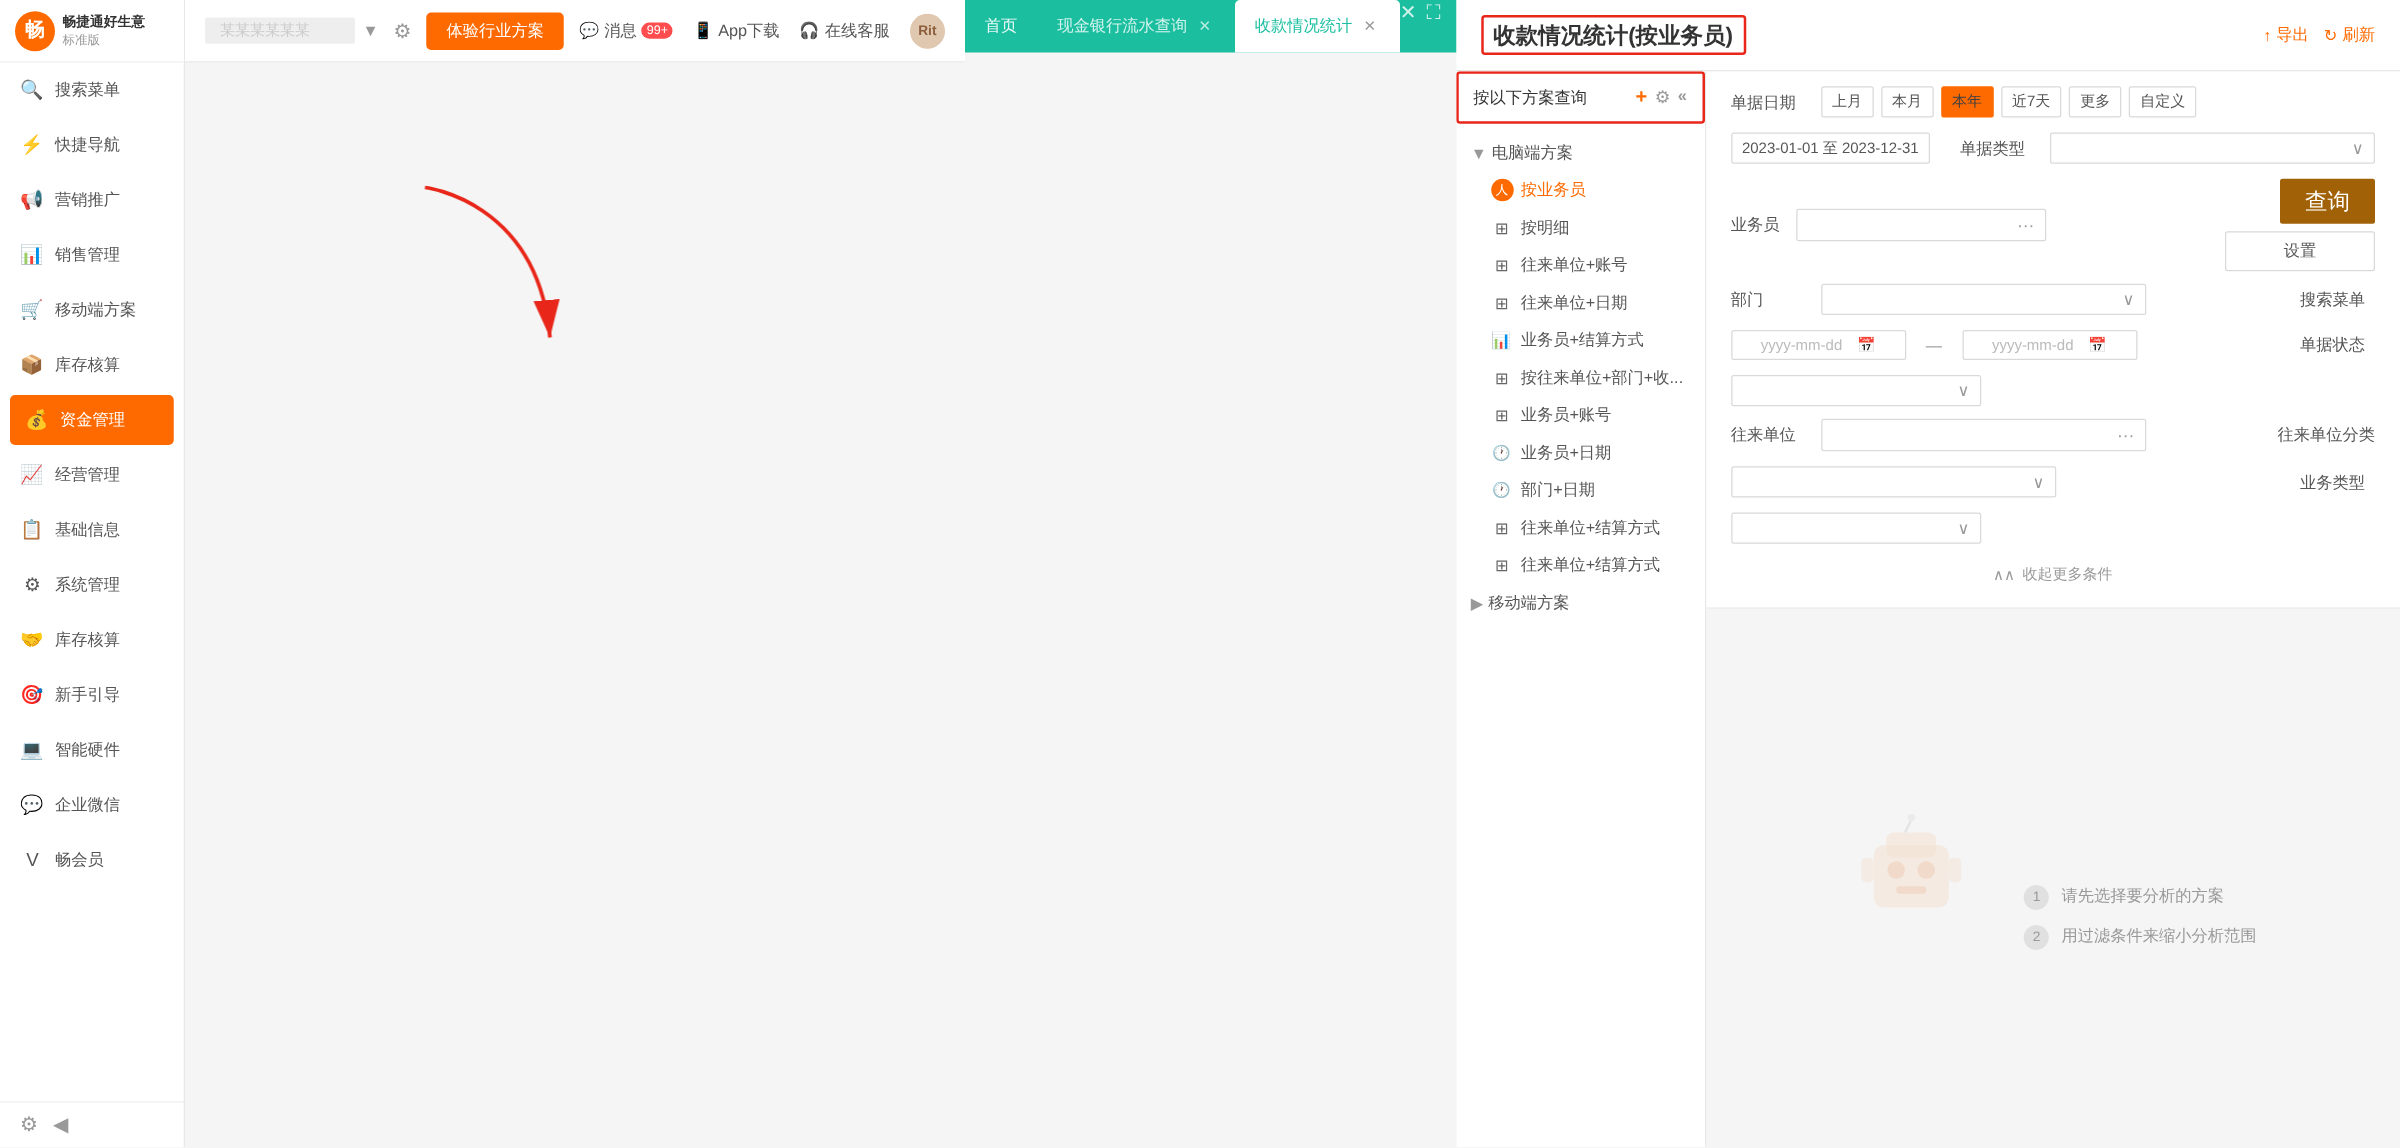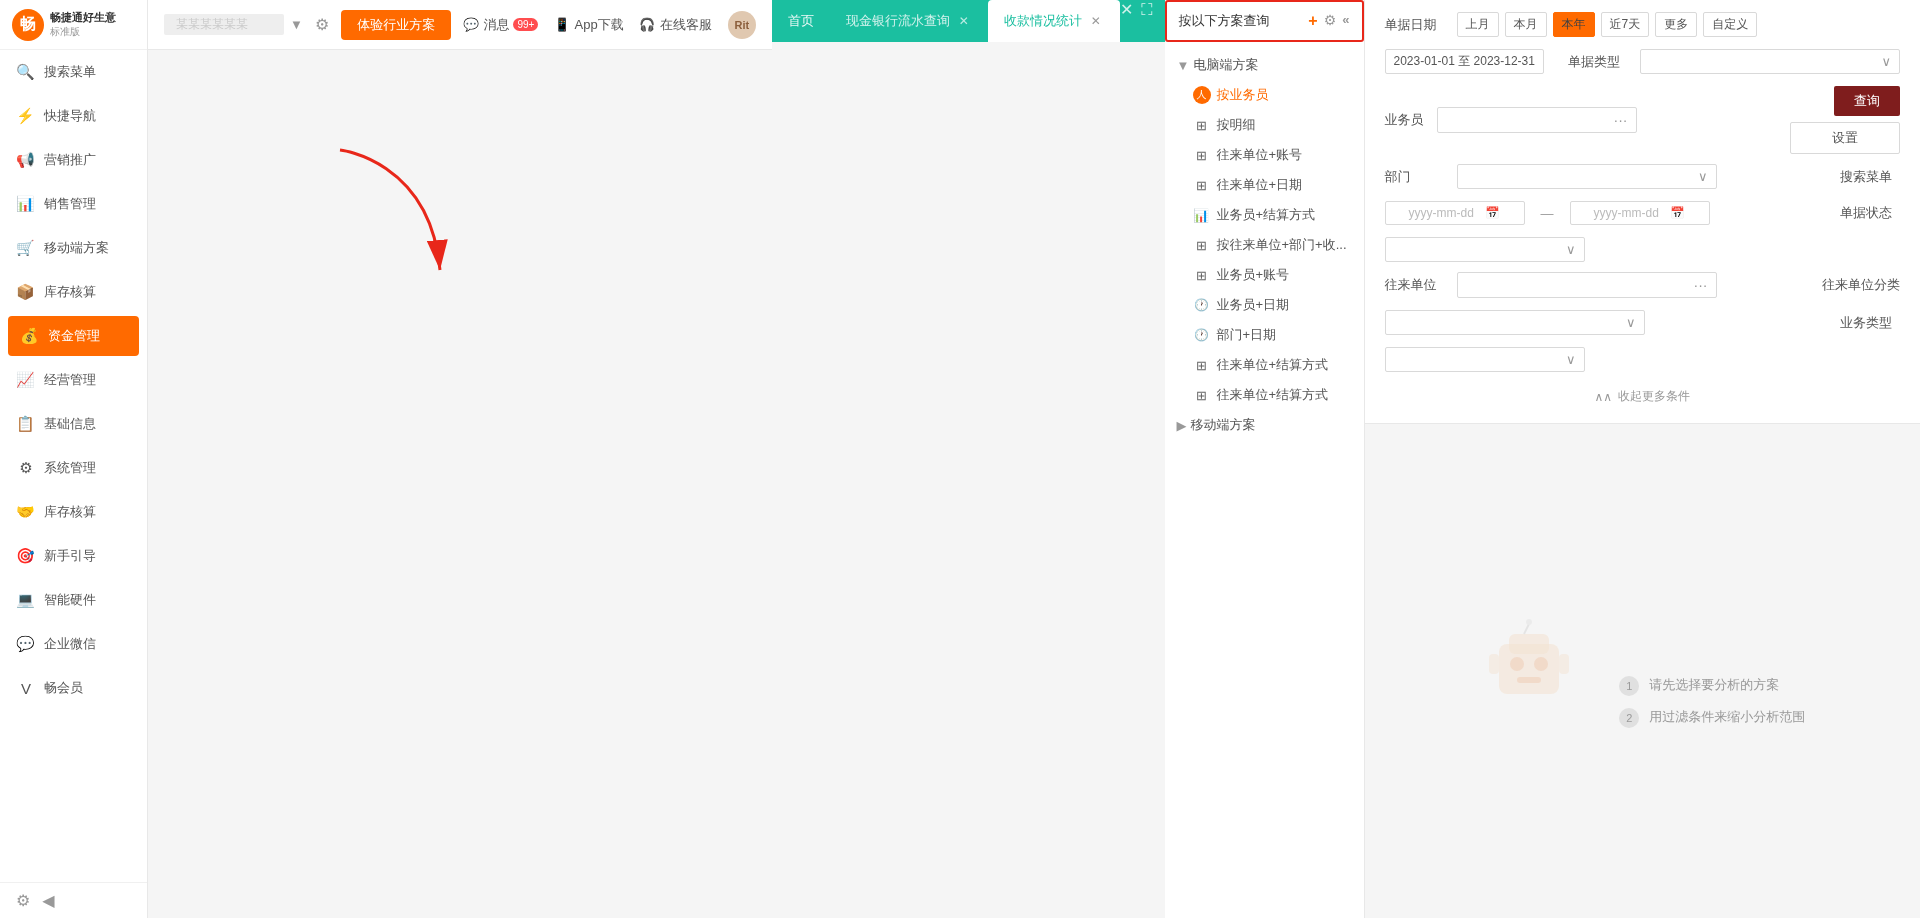--- a/index.html
+++ b/index.html
@@ -76,21 +76,21 @@
     .filter-row { display: flex; align-items: center; gap: 12px; margin-bottom: 10px; flex-wrap: wrap; }
     .filter-label { color: #555; font-size: 13px; min-width: 60px; flex-shrink: 0; }
     .filter-date-group { display: flex; align-items: center; gap: 6px; }
     .date-btn { padding: 3px 8px; border: 1px solid #d9d9d9; border-radius: 2px; background: #fff; color: #555; font-size: 12px; cursor: pointer; }
     .date-btn.active { background: #ff6a00; color: #404040; border-color: #ff6a00; }
     .date-range { font-size: 12px; color: #555; border: 1px solid #d9d9d9; border-radius: 2px; padding: 3px 8px; }
     .filter-select { border: 1px solid #d9d9d9; border-radius: 2px; padding: 4px 8px; color: #555; font-size: 13px; display: flex; align-items: center; gap: 6px; min-width: 200px; cursor: pointer; }
     .filter-select .chevron { color: #999; margin-left: auto; }
     .date-input { border: 1px solid #d9d9d9; border-radius: 2px; padding: 4px 23px; color: #bbb; font-size: 12px; display: flex; align-items: center; gap: 4px; width: 140px; }
     .date-separator { color: #999; padding: 0 4px; }
-    .filter-action-btn { background: #7f1d1d; color: white; border: none; padding: 6px 20px; border-radius: 2px; cursor: pointer; font-size: 13px; margin-left: 44px; }
+    .filter-action-btn { background: #a16207; color: white; border: none; padding: 6px 20px; border-radius: 2px; cursor: pointer; font-size: 18px; margin-left: 44px; }
     .filter-setting-btn { border: 1px solid #d9d9d9; color: #555; padding: 6px 16px; border-radius: 2px; cursor: pointer; font-size: 13px; background: #fff; }
     .filter-actions { display: flex; flex-direction: column; gap: 6px; margin-left: auto; }
     .collapse-btn { display: flex; align-items: center; justify-content: center; gap: 6px; color: #999; font-size: 12px; cursor: pointer; padding: 6px 0; }
 
     
     .content-area { flex: 1; display: flex; flex-direction: column; align-items: center; justify-content: center; background: #f5f5f5; overflow-y: auto; }
     .empty-state { display: flex; flex-direction: column; align-items: center; justify-content: center; gap: 16px; }
     .empty-robot { font-size: 60px; opacity: 0.4; color: #ccc; }
     .empty-hints { display: flex; flex-direction: column; gap: 12px; }
     .empty-hint-item { display: flex; align-items: flex-start; gap: 10px; color: #999; font-size: 13px; }
@@ -226,20 +226,33 @@
       <span class="tab-close">✕</span>
     </div>
     <div class="tabbar-right">
       <span class="tabbar-right-icon">✕</span>
       <span class="tabbar-right-icon">⛶</span>
     </div>
   </div>
 
   <div class="page-content">
 
+    <div class="page-header">
+      <span class="page-title highlight-box">收款情况统计(按业务员)</span>
+      <div class="page-header-right">
+        <button class="btn-export">
+          <span>↑</span>
+          <span>导出</span>
+        </button>
+        <button class="btn-refresh">
+          <span>↻</span>
+          <span>刷新</span>
+        </button>
+      </div>
+    </div>
 
     <div class="body-split">
 
       <div class="left-panel">
         <div class="left-panel-header highlight-box" style="position:relative;">
           <span class="left-panel-title">按以下方案查询</span>
           <div class="left-panel-icons">
             <span class="left-panel-icon" style="font-size:16px;color:#ff6a00;font-weight:bold;">+</span>
             <span class="left-panel-icon">⚙</span>
             <span class="left-panel-icon" style="font-weight:bold;font-size:13px;">«</span>

